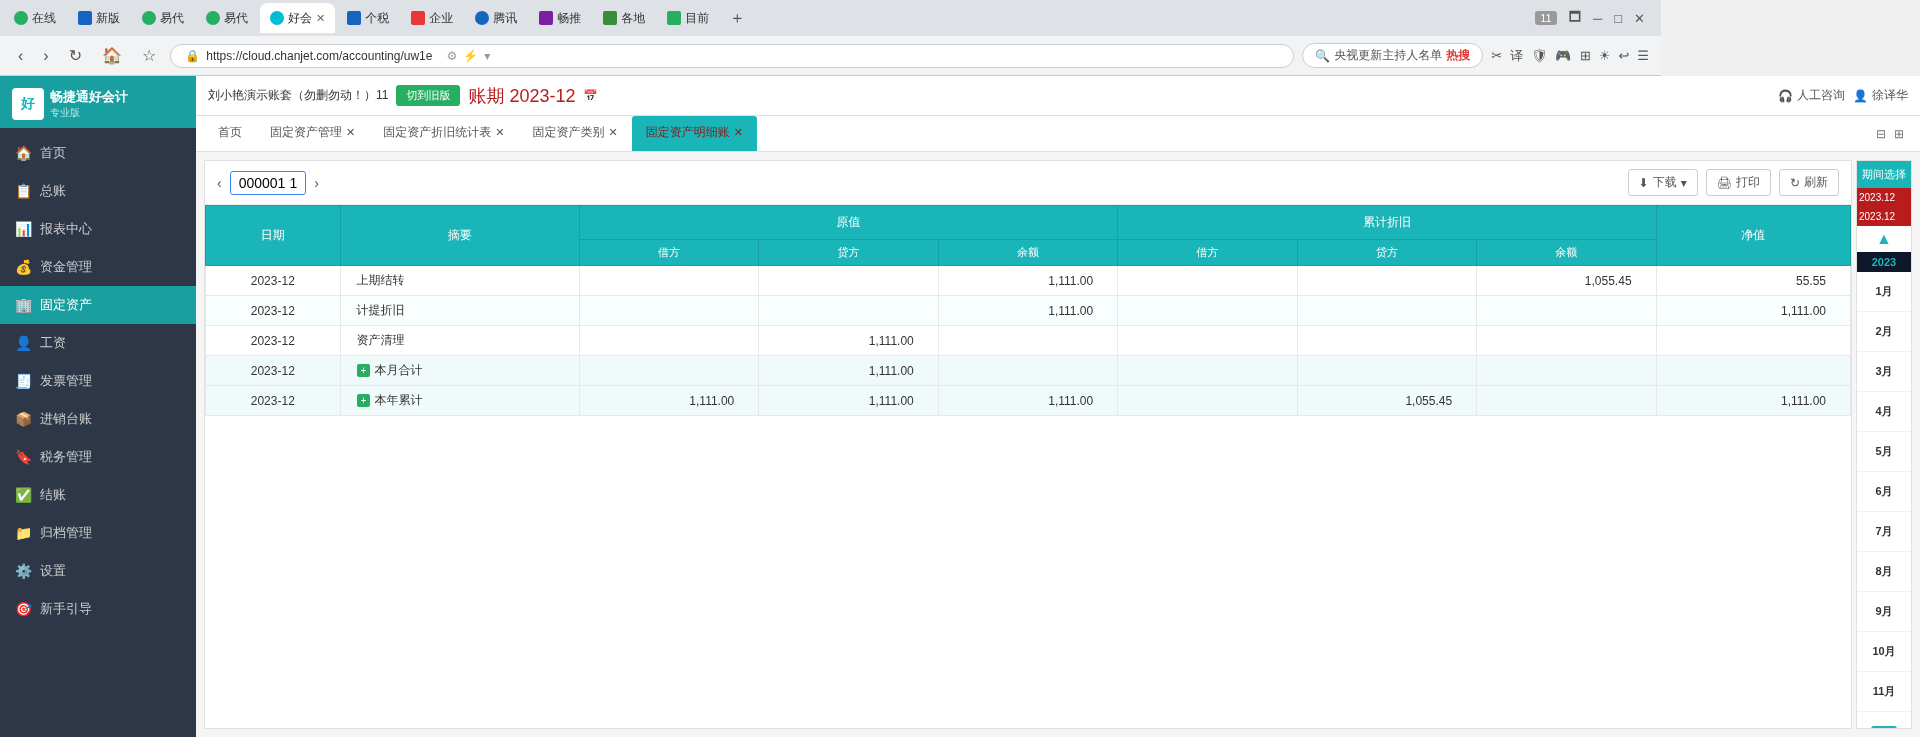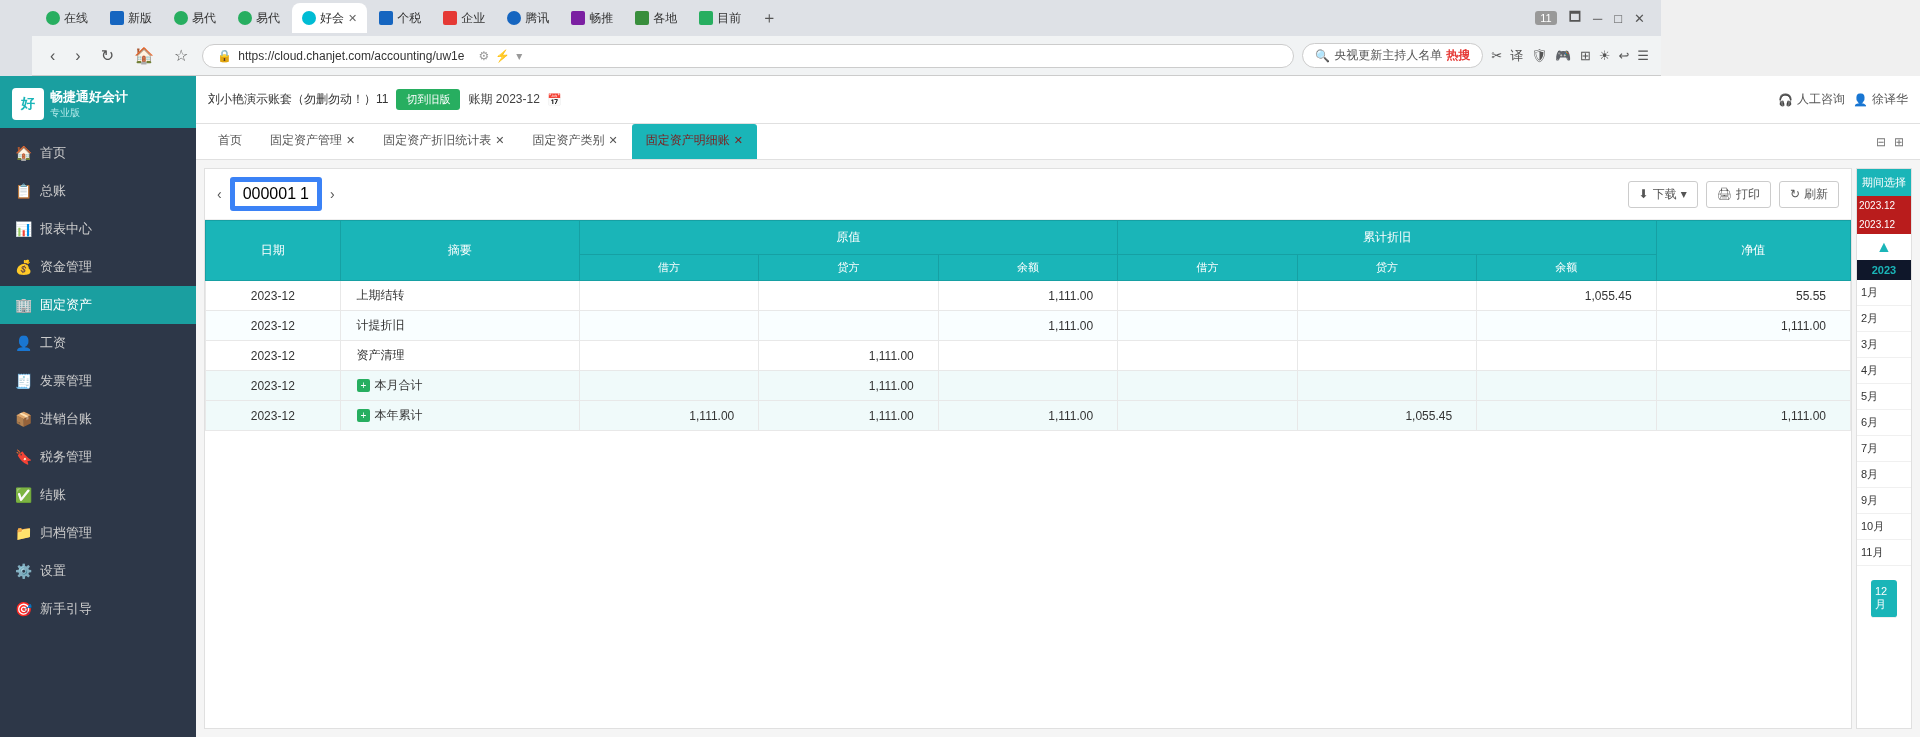--- a/index.html
+++ b/index.html
@@ -1,19 +1,19 @@
 <!DOCTYPE html>
 <html><head>
   <meta charset="utf-8">
   <style>
     * { box-sizing: border-box; margin: 0; padding: 0; }
     body { font-family: 'Microsoft YaHei', sans-serif; font-size: 12px; background: #f0f0f0; overflow: hidden; }
 
     
-    .browser-chrome { background: #dee1e6; width: 1661px; padding-left: 32px; }
+    .browser-chrome { background: #dee1e6; width: 1661px; }
     .tab-bar { display: flex; align-items: center; height: 36px; background: #dee1e6; padding: 0 4px; gap: 2px; }
     .tab { display: flex; align-items: center; height: 30px; padding: 0 10px; border-radius: 8px 8px 0 0; font-size: 12px; gap: 4px; cursor: pointer; background: #dee1e6; color: #333; white-space: nowrap; }
     .tab.active { background: #fff; }
     .tab-close { font-size: 11px; color: #666; cursor: pointer; }
     .tab-add { padding: 4px 8px; cursor: pointer; font-size: 16px; color: #555; }
     .address-bar { display: flex; align-items: center; height: 40px; background: #f1f3f4; padding: 0 12px; gap: 8px; border-bottom: 1px solid #ccc; }
     .nav-btn { color: #555; cursor: pointer; font-size: 16px; padding: 2px 6px; }
     .address-box { flex: 1; display: flex; align-items: center; background: #fff; border: 1px solid #ccc; border-radius: 20px; padding: 4px 14px; gap: 6px; font-size: 12px; color: #333; }
     .address-url { color: #333; font-size: 12px; }
     .toolbar-right { display: flex; align-items: center; gap: 8px; color: #555; font-size: 13px; }
@@ -26,61 +26,61 @@
     .sidebar-logo { display: flex; align-items: center; gap: 6px; padding: 12px 12px 8px; background: #1a9fa0; }
     .sidebar-nav { flex: 1; padding: 6px 0; }
     .sidebar-item { display: flex; align-items: center; gap: 8px; padding: 10px 16px; color: #ccc; cursor: pointer; font-size: 13px; }
     .sidebar-item.active { background: #1a9fa0; color: #fff; }
     .sidebar-item-icon { width: 16px; height: 16px; display: flex; align-items: center; justify-content: center; font-size: 14px; }
 
     
     .main-content { flex: 1; display: flex; flex-direction: column; background: #f5f5f5; overflow: hidden; }
 
     
-    .app-header { display: flex; align-items: center; height: 48px; background: #fff; border-bottom: 1px solid #e0e0e0; padding: 0 12px; gap: 8px; }
+    .app-header { display: flex; align-items: center; height: 40px; background: #fff; border-bottom: 1px solid #e0e0e0; padding: 0 12px; gap: 8px; }
     .period-btn { background: #27ae60; color: #fff; border: none; border-radius: 3px; padding: 3px 10px; font-size: 11px; cursor: pointer; }
     .header-spacer { flex: 1; }
     .header-action { display: flex; align-items: center; gap: 4px; color: #555; font-size: 12px; cursor: pointer; }
 
     
     .page-tabs { display: flex; align-items: center; height: 36px; background: #fff; border-bottom: 1px solid #e0e0e0; padding: 0 8px; gap: 0; }
     .page-tab { display: flex; align-items: center; gap: 4px; padding: 8px 14px; cursor: pointer; font-size: 12px; color: #555; border-bottom: 2px solid transparent; white-space: nowrap; }
     .page-tab.active { color: #7f1d1d; background: #1ab5b8; border-radius: 3px 3px 0 0; }
     .page-tab-close { font-size: 11px; cursor: pointer; }
     .expand-btn { margin-left: auto; color: #777; cursor: pointer; }
 
     
     .content-area { flex: 1; display: flex; flex-direction: row; overflow: hidden; padding: 8px; gap: 4px; }
 
     
     .ledger-panel { flex: 1; display: flex; flex-direction: column; background: #fff; border: 1px solid #e0e0e0; overflow: hidden; }
 
     
     .ledger-toolbar { display: flex; align-items: center; padding: 8px 12px; background: #fff; border-bottom: 1px solid #eee; gap: 8px; }
     .nav-arrow { cursor: pointer; color: #555; font-size: 14px; }
-    .account-code-box { display: flex; align-items: flex-end; gap: 4px; border: 5px solid #3b82f6; border-radius: 3px; padding: 3px 8px; font-size: 16px; }
+    .account-code-box { display: flex; align-items: flex-end; gap: 4px; border: 1px solid #3b82f6; border-radius: 3px; padding: 3px 8px; font-size: 14px; }
     .toolbar-spacer { flex: 1; }
     .action-btn { display: flex; align-items: center; gap: 4px; padding: 4px 10px; border: 1px solid #ccc; border-radius: 3px; background: #fff; cursor: pointer; font-size: 12px; color: #555; }
 
     
     .ledger-table { flex: 1; overflow: auto; }
     table { width: 100%; border-collapse: collapse; }
     thead tr th { background: #1ab5b8; color: #fff; text-align: center; padding: 8px 4px; font-size: 12px; font-weight: normal; border: 1px solid #16a0a3; }
     thead tr.sub-header th { background: #1ab5b8; padding: 5px 4px; font-size: 11px; }
     tbody tr td { text-align: center; padding: 6px 8px; font-size: 12px; border: 1px solid #e8e8e8; color: #333; }
     tbody tr:nth-child(even) { background: #f9feff; }
     .summary-row td { background: #f0fafa; font-weight: normal; }
     .tag-green { background: #27ae60; color: #fff; border-radius: 2px; padding: 1px 4px; font-size: 10px; margin-right: 4px; }
     .td-left { text-align: left; padding-left: 16px; }
     .td-right { text-align: right; padding-right: 24px; }
 
     
     .period-panel { width: 56px; background: #fff; border: 1px solid #e0e0e0; display: flex; flex-direction: column; overflow: hidden; }
     .period-panel-header { background: #1ab5b8; color: #fff; text-align: center; padding: 6px 4px; font-size: 11px; }
-    .period-item { padding: 5px 4px; font-size: 11px; color: #333; cursor: pointer; border-bottom: 1px solid #f0f0f0; }
+    .period-item { text-align: center; padding: 12px 4px; font-size: 11px; color: #333; cursor: pointer; border-bottom: 1px solid #f0f0f0; font-weight: bold; }
     .period-item.active-period { background: #1ab5b8; color: #fff; border-radius: 3px; margin: 14px; }
     .period-up-btn { display: flex; align-items: center; justify-content: center; padding: 4px; cursor: pointer; color: #1ab5b8; font-size: 16px; }
     .period-full-date { background: #b91c1c; color: #fff; text-align: left; padding: 4px 2px; font-size: 10px; }
   </style>
 </head>
 <body>
 
 <div class="browser-chrome">
 
   <div class="tab-bar">
@@ -237,21 +237,21 @@
         <span>新手引导</span>
       </div>
     </div>
   </div>
 
   <div class="main-content">
 
     <div class="app-header">
       <span style="color:#333;font-size:12px;">刘小艳演示账套（勿删勿动！）11</span>
       <button class="period-btn">切到旧版</button>
-      <span style="color:#404040;font-size:12px;">账期 2023-12</span>
+      <span style="color:#b91c1c;font-size:18px;">账期 2023-12</span>
       <span style="color:#555;cursor:pointer;">📅</span>
       <div class="header-spacer"></div>
       <div class="header-action">
         <span>🎧</span>
         <span>人工咨询</span>
       </div>
       <div class="header-action">
         <span>👤</span>
         <span>徐译华</span>
       </div>

